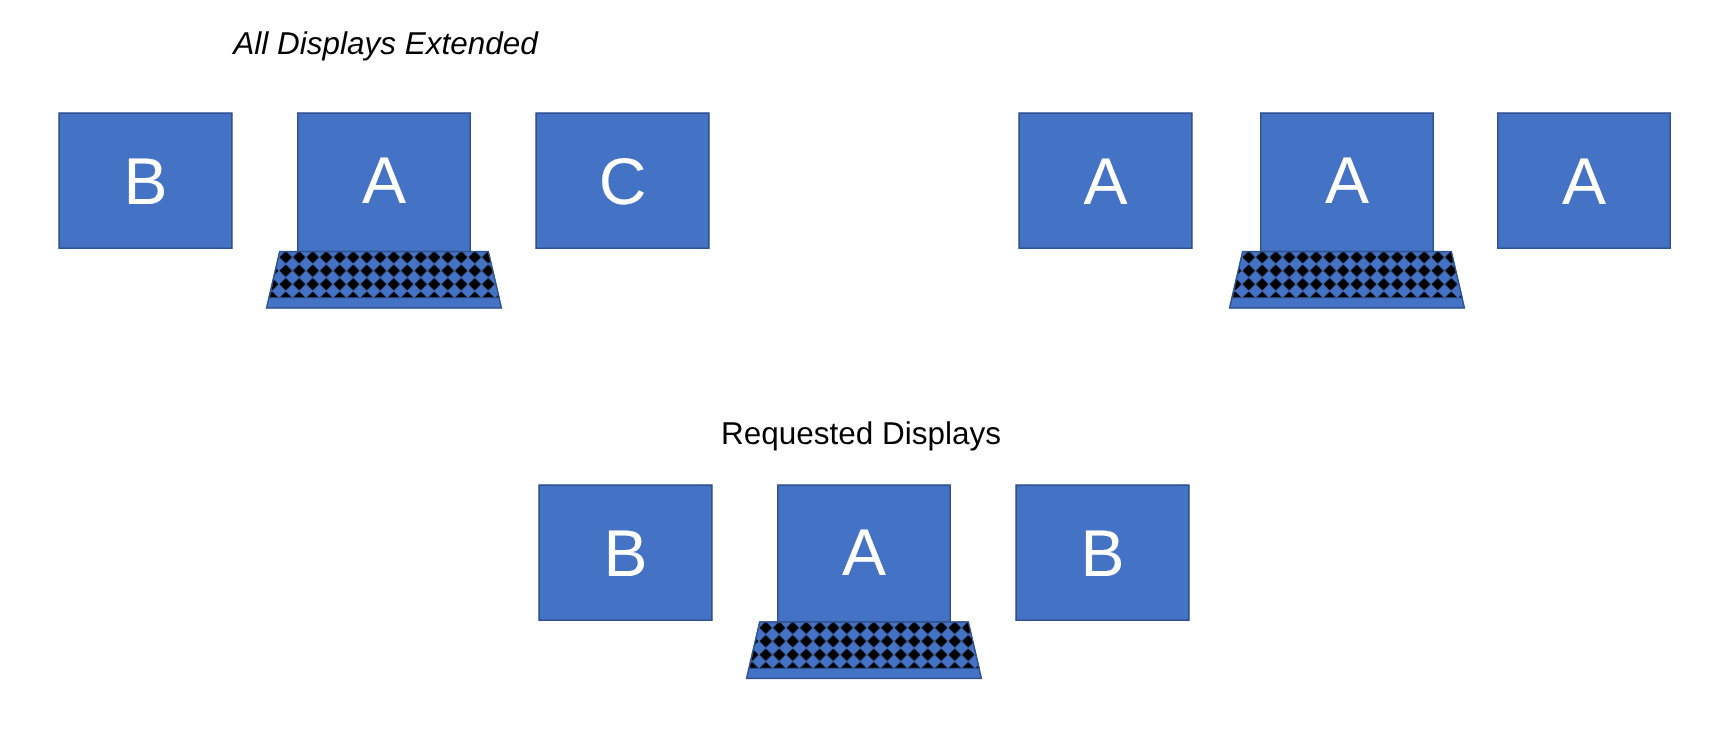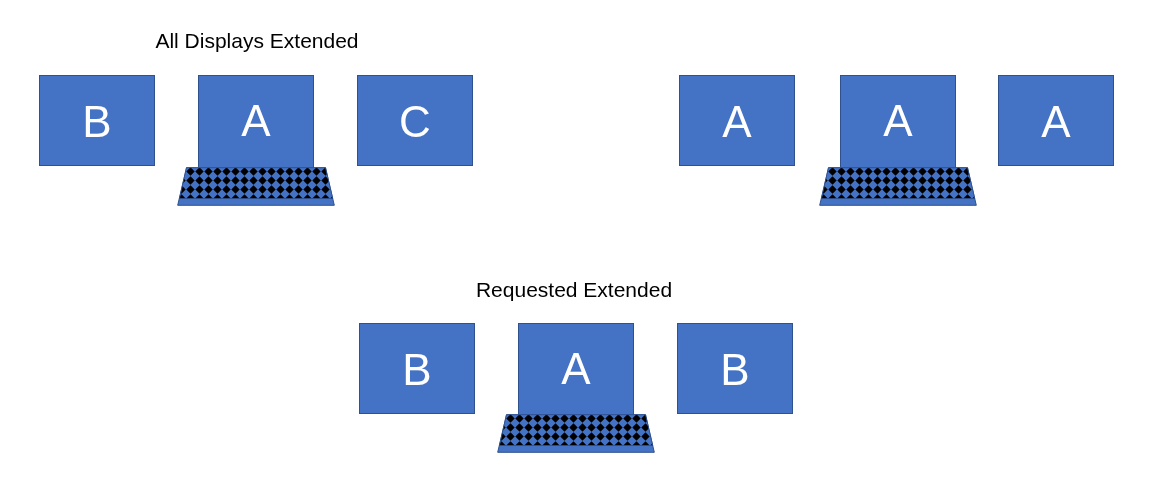--- a/index.html
+++ b/index.html
@@ -41,21 +41,21 @@
     font-size: 44px;
     line-height: 1;
   }
   .keyboard {
     position: absolute;
     width: 158px;
     height: 39px;
     z-index: 2;
   }
   
-  #title-extended   { left: 57px;  top: 29px;  }
+  #title-extended   { left: 57px;  top: 18px; font-style: italic;  }
   #g1-m0 { left: 39px;  top: 75px; }
   #g1-m1 { left: 198px; top: 75px; }
   #g1-m2 { left: 357px; top: 75px; }
   #g1-kb { left: 177px; top: 167px; }
   
   #title-duplicated { left: 695px; top: 29px;  }
   #g2-m0 { left: 679px; top: 75px; }
   #g2-m1 { left: 840px; top: 75px; }
   #g2-m2 { left: 998px; top: 75px; }
   #g2-kb { left: 819px; top: 167px; }
@@ -105,21 +105,21 @@
     <defs>
       <pattern id="diam2" width="9" height="9" patternUnits="userSpaceOnUse">
         <rect width="9" height="9" fill="#4472C4"></rect>
         <path d="M4.5 0.3 L8.7 4.5 L4.5 8.7 L0.3 4.5 Z" fill="#000000"></path>
       </pattern>
     </defs>
     <polygon points="9.5,0.7 148.5,0.7 157.3,38.3 0.7,38.3" fill="#4472C4" stroke="#2F528F" stroke-width="1"></polygon>
     <polygon points="9.5,0.7 148.5,0.7 155.7,31.5 2.5,31.5" fill="url(#diam2)" stroke="#2F528F" stroke-width="0.8"></polygon>
   </svg>
 
-  <div class="group-title" id="title-requested">Requested Extended</div>
+  <div class="group-title" id="title-requested">Requested Displays</div>
   <div class="monitor" id="g3-m0">
     <span class="label">B</span>
   </div>
   <div class="monitor laptop" id="g3-m1">
     <span class="label">A</span>
   </div>
   <div class="monitor" id="g3-m2">
     <span class="label">B</span>
   </div>
   <svg class="keyboard" id="g3-kb" viewBox="0 0 158 39" xmlns="http://www.w3.org/2000/svg">

